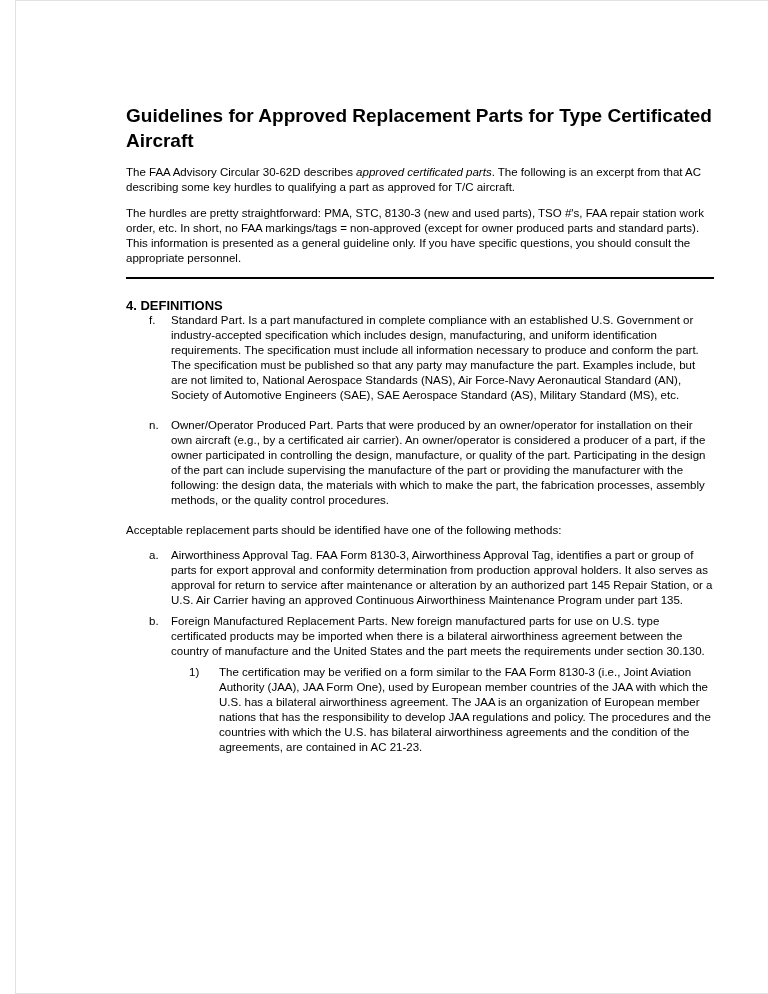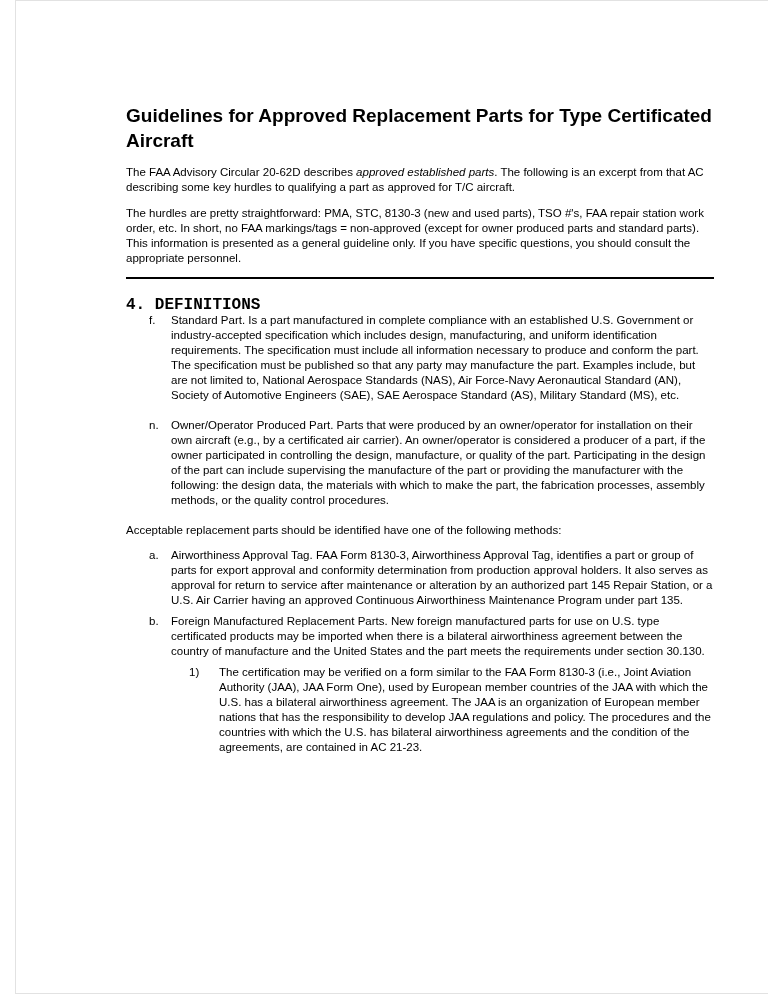--- a/index.html
+++ b/index.html
@@ -27,25 +27,24 @@
     font-weight: 700;
     margin: 0 0 12px 0;
   }
   .para { margin: 0 0 11px 0; }
   .rule {
     border: 0;
     border-top: 2px solid #000000;
     margin: 6px 0 19px 0;
   }
   .heading {
-    font-size: 16px;
+    font-size: 13px;
     line-height: 15px;
     font-weight: 700;
     margin: 0;
-    font-family: Liberation Mono, monospace;
   }
   .heading .normal { font-weight: 400; }
   .heading.spaced { margin: 7px 0 13px 0; }
   .intro-line { margin: 0 0 10px 0; }
   .li { display: flex; margin: 0 0 15px 0; }
   .li.tight { margin-bottom: 6px; }
   .li-label { flex: 0 0 45px; padding-left: 23px; }
   .li-text { flex: 1; }
   .sub-li { display: flex; margin-top: 6px; }
   .sub-label { flex: 0 0 48px; padding-left: 18px; }
@@ -53,21 +52,21 @@
   em { font-style: italic; }
   strong { font-weight: 400; }
 </style>
 </head>
 <body>
 
 <div class="page">
 
   <h1 class="title">Guidelines for Approved Replacement Parts for Type Certificated Aircraft</h1>
 
-  <p class="para"><span>The FAA Advisory Circular 20-62D describes </span><em>approved established parts</em><span>. The following is an excerpt from that AC describing some key hurdles to qualifying a part as approved for T/C aircraft.</span></p>
+  <p class="para"><span>The FAA Advisory Circular 30-62D describes </span><em>approved certificated parts</em><span>. The following is an excerpt from that AC describing some key hurdles to qualifying a part as approved for T/C aircraft.</span></p>
 
   <p class="para">The hurdles are pretty straightforward:  PMA, STC, 8130-3 (new and used parts), TSO #'s, FAA repair station work order, etc.  In short, no FAA markings/tags = non-approved (except for owner produced parts and standard parts). This information is presented as a general guideline only. If you have specific questions, you should consult the appropriate personnel.</p>
 
   <hr class="rule">
 
   <h2 class="heading">4. DEFINITIONS</h2>
 
   <div class="li">
     <span class="li-label">f.</span>
     <div class="li-text"><strong>Standard Part</strong><span>. Is a part manufactured in complete compliance with an established U.S. Government or industry-accepted specification which includes design, manufacturing, and uniform identification requirements. The specification must include all information necessary to produce and conform the part. The specification must be published so that any party may manufacture the part. Examples include, but are not limited to, National Aerospace Standards (NAS), Air Force-Navy Aeronautical Standard (AN), Society of Automotive Engineers (SAE), SAE Aerospace Standard (AS), Military Standard (MS), etc.</span></div>

